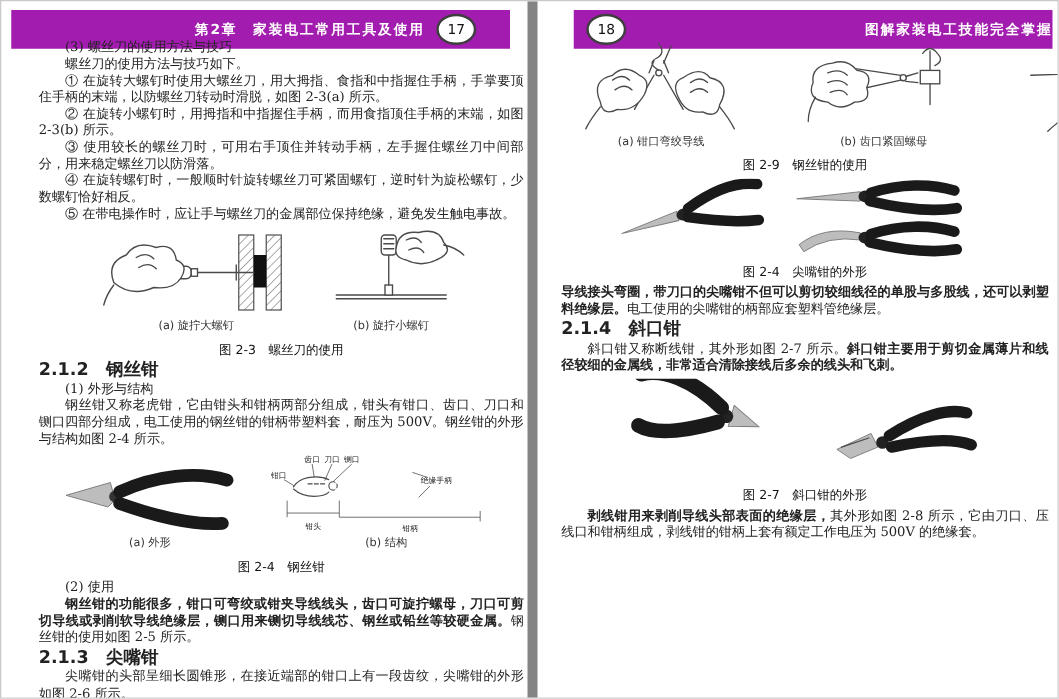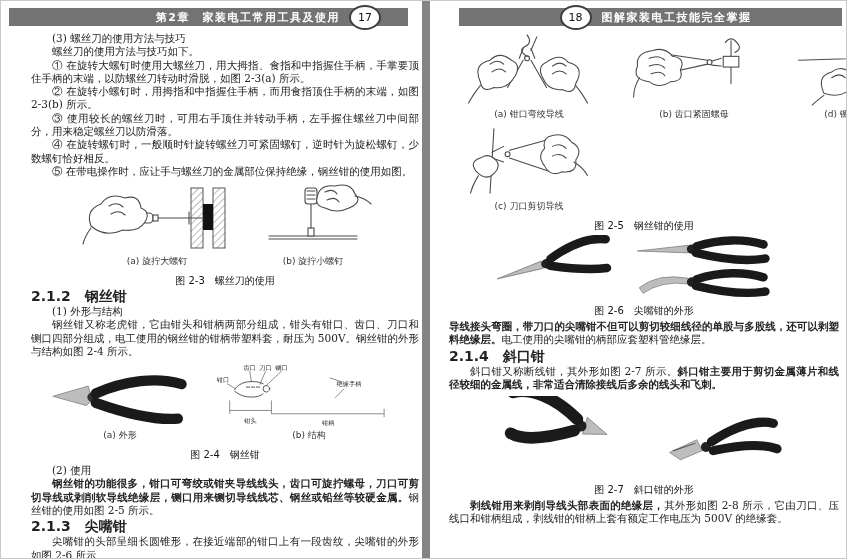--- a/index.html
+++ b/index.html
@@ -1,42 +1,42 @@
 <!DOCTYPE html>
 <html><head>
 <meta charset="utf-8">
 <style>
   html,body{margin:0;padding:0;background:#e8e8e8}
   .shot{position:relative;width:847px;height:559px;background:#fff;border:1px solid #c9c9c9;
         box-sizing:border-box;overflow:hidden;color:#222;
         font-family:"DejaVu Serif","Liberation Serif",serif;}
   
-  .hdr{position:absolute;top:7px;height:18px;background:#737373;display:flex;align-items:center}
+  .hdr{position:absolute;top:7px;height:31px;background:#a21caf;display:flex;align-items:center}
   .hdr-left{left:8px;width:399px;justify-content:flex-end}
-  .hdr-right{left:458px;width:383px;justify-content:center}
+  .hdr-right{left:458px;width:383px;justify-content:space-between}
   .hdr-title{color:#fff;font-family:"DejaVu Sans","Liberation Sans",sans-serif;font-weight:bold;
              font-size:11px;letter-spacing:1.5px;white-space:nowrap}
   .badge{flex:none;width:28px;height:21px;background:#fff;border:2px solid #3e3e3e;border-radius:50%;
          display:flex;align-items:center;justify-content:center;
          font-family:"DejaVu Sans","Liberation Sans",sans-serif;font-size:11px;color:#111}
   .hdr-left .badge{margin-left:9px;margin-right:27px}
   .hdr-right .badge{margin-left:10px;margin-right:10px}
   
   .seam{position:absolute;left:421px;top:0;width:8px;height:559px;background:#848484}
   
   .lcontent{position:absolute;left:30px;top:31px;width:388px;font-size:10.5px;line-height:13.3px;text-align:justify}
   .rcontent{position:absolute;left:448px;top:30px;width:390px;font-size:10.5px;line-height:13.3px;text-align:justify}
   p.t{margin:0;text-indent:2em}
   p.noind{margin:0;text-indent:0}
   .h{font-family:"DejaVu Sans","Liberation Sans",sans-serif;font-weight:bold;font-size:14px;
      margin:3px 0 2px;text-indent:0;text-align:left}
   .bseg{font-family:"DejaVu Sans","Liberation Sans",sans-serif;font-weight:bold}
   
   .figrow{display:flex;justify-content:center;align-items:flex-end;gap:16px;margin-top:4px}
-  .grid2{display:grid;grid-template-columns:1fr 1fr 1fr;gap:2px 5px;justify-items:center}
+  .grid2{display:grid;grid-template-columns:1fr 1fr 1fr 1fr;gap:2px 18px;justify-items:center}
   .subfig{text-align:center}
   .sublab{font-size:9px;text-align:center;margin-top:1px;color:#333;
           font-family:"DejaVu Sans","Liberation Sans",sans-serif}
   .figcap{text-align:center;font-family:"DejaVu Sans","Liberation Sans",sans-serif;
           font-size:10px;margin:5px 0 3px;color:#111}
   svg{display:block;margin:0 auto}
   .ln{stroke:#4a4a4a;stroke-width:1.1;fill:none;stroke-linecap:round}
   .blob{stroke:#4a4a4a;stroke-width:1.1;fill:#fff}
   .steel{fill:#bdbdbd;stroke:#7a7a7a;stroke-width:0.8}
   .grip{stroke:#1a1a1a;fill:none;stroke-linecap:round}
@@ -53,21 +53,21 @@
     <span class="badge">17</span>
   </div>
 
   <div class="lcontent">
     <p class="t">(3) 螺丝刀的使用方法与技巧</p>
     <p class="t">螺丝刀的使用方法与技巧如下。</p>
     <p class="t">① 在旋转大螺钉时使用大螺丝刀，用大拇指、食指和中指握住手柄，手掌要顶住手柄的末端，以防螺丝刀转动时滑脱，如图 2-3(a) 所示。</p>
     <p class="t">② 在旋转小螺钉时，用拇指和中指握住手柄，而用食指顶住手柄的末端，如图 2-3(b) 所示。</p>
     <p class="t">③ 使用较长的螺丝刀时，可用右手顶住并转动手柄，左手握住螺丝刀中间部分，用来稳定螺丝刀以防滑落。</p>
     <p class="t">④ 在旋转螺钉时，一般顺时针旋转螺丝刀可紧固螺钉，逆时针为旋松螺钉，少数螺钉恰好相反。</p>
-    <p class="t">⑤ 在带电操作时，应让手与螺丝刀的金属部位保持绝缘，钢丝钳的使用如图。</p>
+    <p class="t">⑤ 在带电操作时，应让手与螺丝刀的金属部位保持绝缘，避免发生触电事故。</p>
 
     <div class="figrow">
       <div class="subfig">
         <svg width="160" height="72" viewBox="0 0 160 72">
           <defs>
             <pattern id="hatch" width="5" height="5" patternUnits="userSpaceOnUse" patternTransform="rotate(45)">
               <line x1="0" y1="0" x2="0" y2="5" stroke="#777" stroke-width="1"></line>
             </pattern>
           </defs>
           <rect x="114" y="6" width="12" height="60" fill="url(#hatch)" stroke="#555" stroke-width="1"></rect>
@@ -211,21 +211,21 @@
           <path class="ln" d="M42,30 l12,-6 M42,36 l12,4 M60,28 L104,16 M60,36 L102,50"></path>
           <circle class="ln" cx="58" cy="32" r="2.5"></circle>
           <path class="blob" d="M100,14 Q116,8 124,20 Q136,26 128,38 Q130,52 114,50 Q102,56 96,44 Q88,34 96,26 Q94,18 100,14 Z"></path>
           <path class="ln" d="M104,24 q8,-4 14,2 M104,34 q8,-4 14,2"></path>
           <path class="blob" d="M26,50 Q18,40 30,36 Q38,30 46,38 Q52,44 44,52 Q36,60 26,50 Z"></path>
           <path class="ln" d="M126,40 q10,6 14,14 M28,54 q-6,10 -8,18"></path>
         </svg>
         <div class="sublab">(c) 刀口剪切导线</div>
       </div>
     </div>
-    <div class="figcap">图 2-5　钢丝钳的使用</div>
+    <div class="figcap">图 2-9　钢丝钳的使用</div>
 
     <svg width="330" height="64" viewBox="0 0 330 68">
       <g transform="rotate(-14 60 36)">
         <polygon class="steel" points="8,34 58,27 58,35"></polygon>
         <ellipse cx="63" cy="31" rx="6" ry="5" fill="#222"></ellipse>
         <path class="grip" stroke-width="9" d="M68,27 C92,17 114,15 130,21"></path>
         <path class="grip" stroke-width="9" d="M66,34 C88,43 108,49 124,51"></path>
       </g>
       <g transform="translate(158,2)">
         <polygon class="steel" points="0,15 54,9 54,17"></polygon>
@@ -233,21 +233,21 @@
         <path class="grip" stroke-width="9" d="M63,10 C88,2 114,2 134,8"></path>
         <path class="grip" stroke-width="9" d="M62,17 C87,23 112,27 136,23"></path>
       </g>
       <g transform="translate(158,36)">
         <path class="steel" d="M2,20 Q22,4 54,10 L54,16 Q26,12 6,26 Z"></path>
         <ellipse cx="58" cy="14" rx="5.5" ry="5" fill="#222"></ellipse>
         <path class="grip" stroke-width="9" d="M63,11 C88,3 114,3 134,9"></path>
         <path class="grip" stroke-width="9" d="M62,18 C87,24 112,28 136,24"></path>
       </g>
     </svg>
-    <div class="figcap">图 2-6　尖嘴钳的外形</div>
+    <div class="figcap">图 2-4　尖嘴钳的外形</div>
 
     <p class="noind"><span class="bseg">导线接头弯圈，带刀口的尖嘴钳不但可以剪切较细线径的单股与多股线，还可以剥塑料绝缘层。</span><span>电工使用的尖嘴钳的柄部应套塑料管绝缘层。</span></p>
 
     <div class="h">2.1.4　斜口钳</div>
     <p class="t"><span>斜口钳又称断线钳，其外形如图 2-7 所示。</span><span class="bseg">斜口钳主要用于剪切金属薄片和线径较细的金属线，非常适合清除接线后多余的线头和飞刺。</span></p>
 
     <svg width="330" height="82" viewBox="0 0 330 90" style="margin-top:4px">
       <g transform="rotate(16 80 45)">
         <polygon class="steel" points="96,18 122,30 96,37"></polygon>
         <circle cx="92" cy="29" r="6" fill="#222"></circle>

